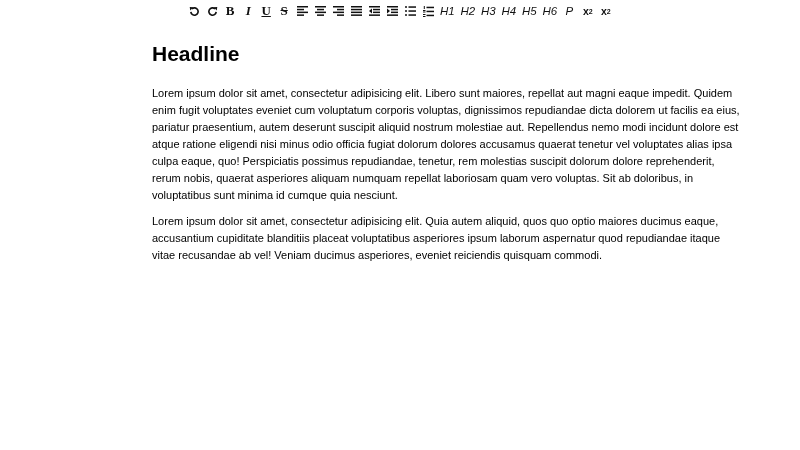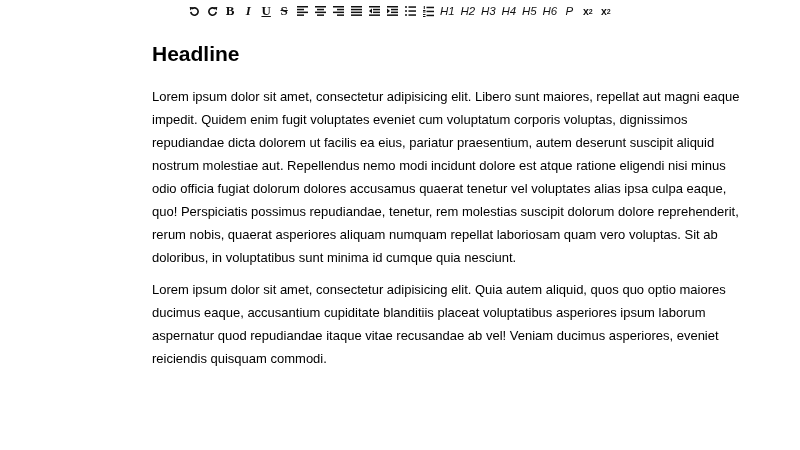--- a/index.html
+++ b/index.html
@@ -9,21 +9,21 @@
     .tb-btn svg { display: block; }
     .tb-txt { font-size: 11.5px; margin: 0 2.9px; font-style: italic; }
     .tb-b { font-family: "Liberation Serif", serif; font-weight: bold; font-size: 13px; }
     .tb-i { font-family: "Liberation Serif", serif; font-style: italic; font-weight: bold; font-size: 13px; }
     .tb-u { font-family: "Liberation Serif", serif; text-decoration: underline; font-weight: bold; font-size: 13px; }
     .tb-s { font-family: "Liberation Serif", serif; text-decoration: line-through; font-weight: bold; font-size: 13px; }
     .tb-sub, .tb-sup { font-weight: bold; font-size: 10.5px; }
     .tb-sub sub, .tb-sup sup { font-size: 7px; }
     .content { position: absolute; left: 104px; top: 40px; width: 592px; margin-left: 48px; }
     h1 { font-size: 21px; font-weight: bold; margin: 0 0 17px 0; line-height: 28px; }
-    p { font-size: 13px; line-height: 23px; margin: 0 0 9px 0; }
+    p { font-size: 11px; line-height: 17px; margin: 0 0 9px 0; }
   </style>
 </head>
 <body>
 
 <div class="toolbar">
   <span class="tb-btn">
     <svg width="11" height="11" viewBox="0 0 12 12">
         <path d="M3.2 3.2 A4 4 0 1 1 2 6.5" fill="none" stroke="#111" stroke-width="1.8"></path>
         <path d="M0.8 1 L4.6 1.4 L1.4 4.8 Z" fill="#111"></path>
       </svg>

